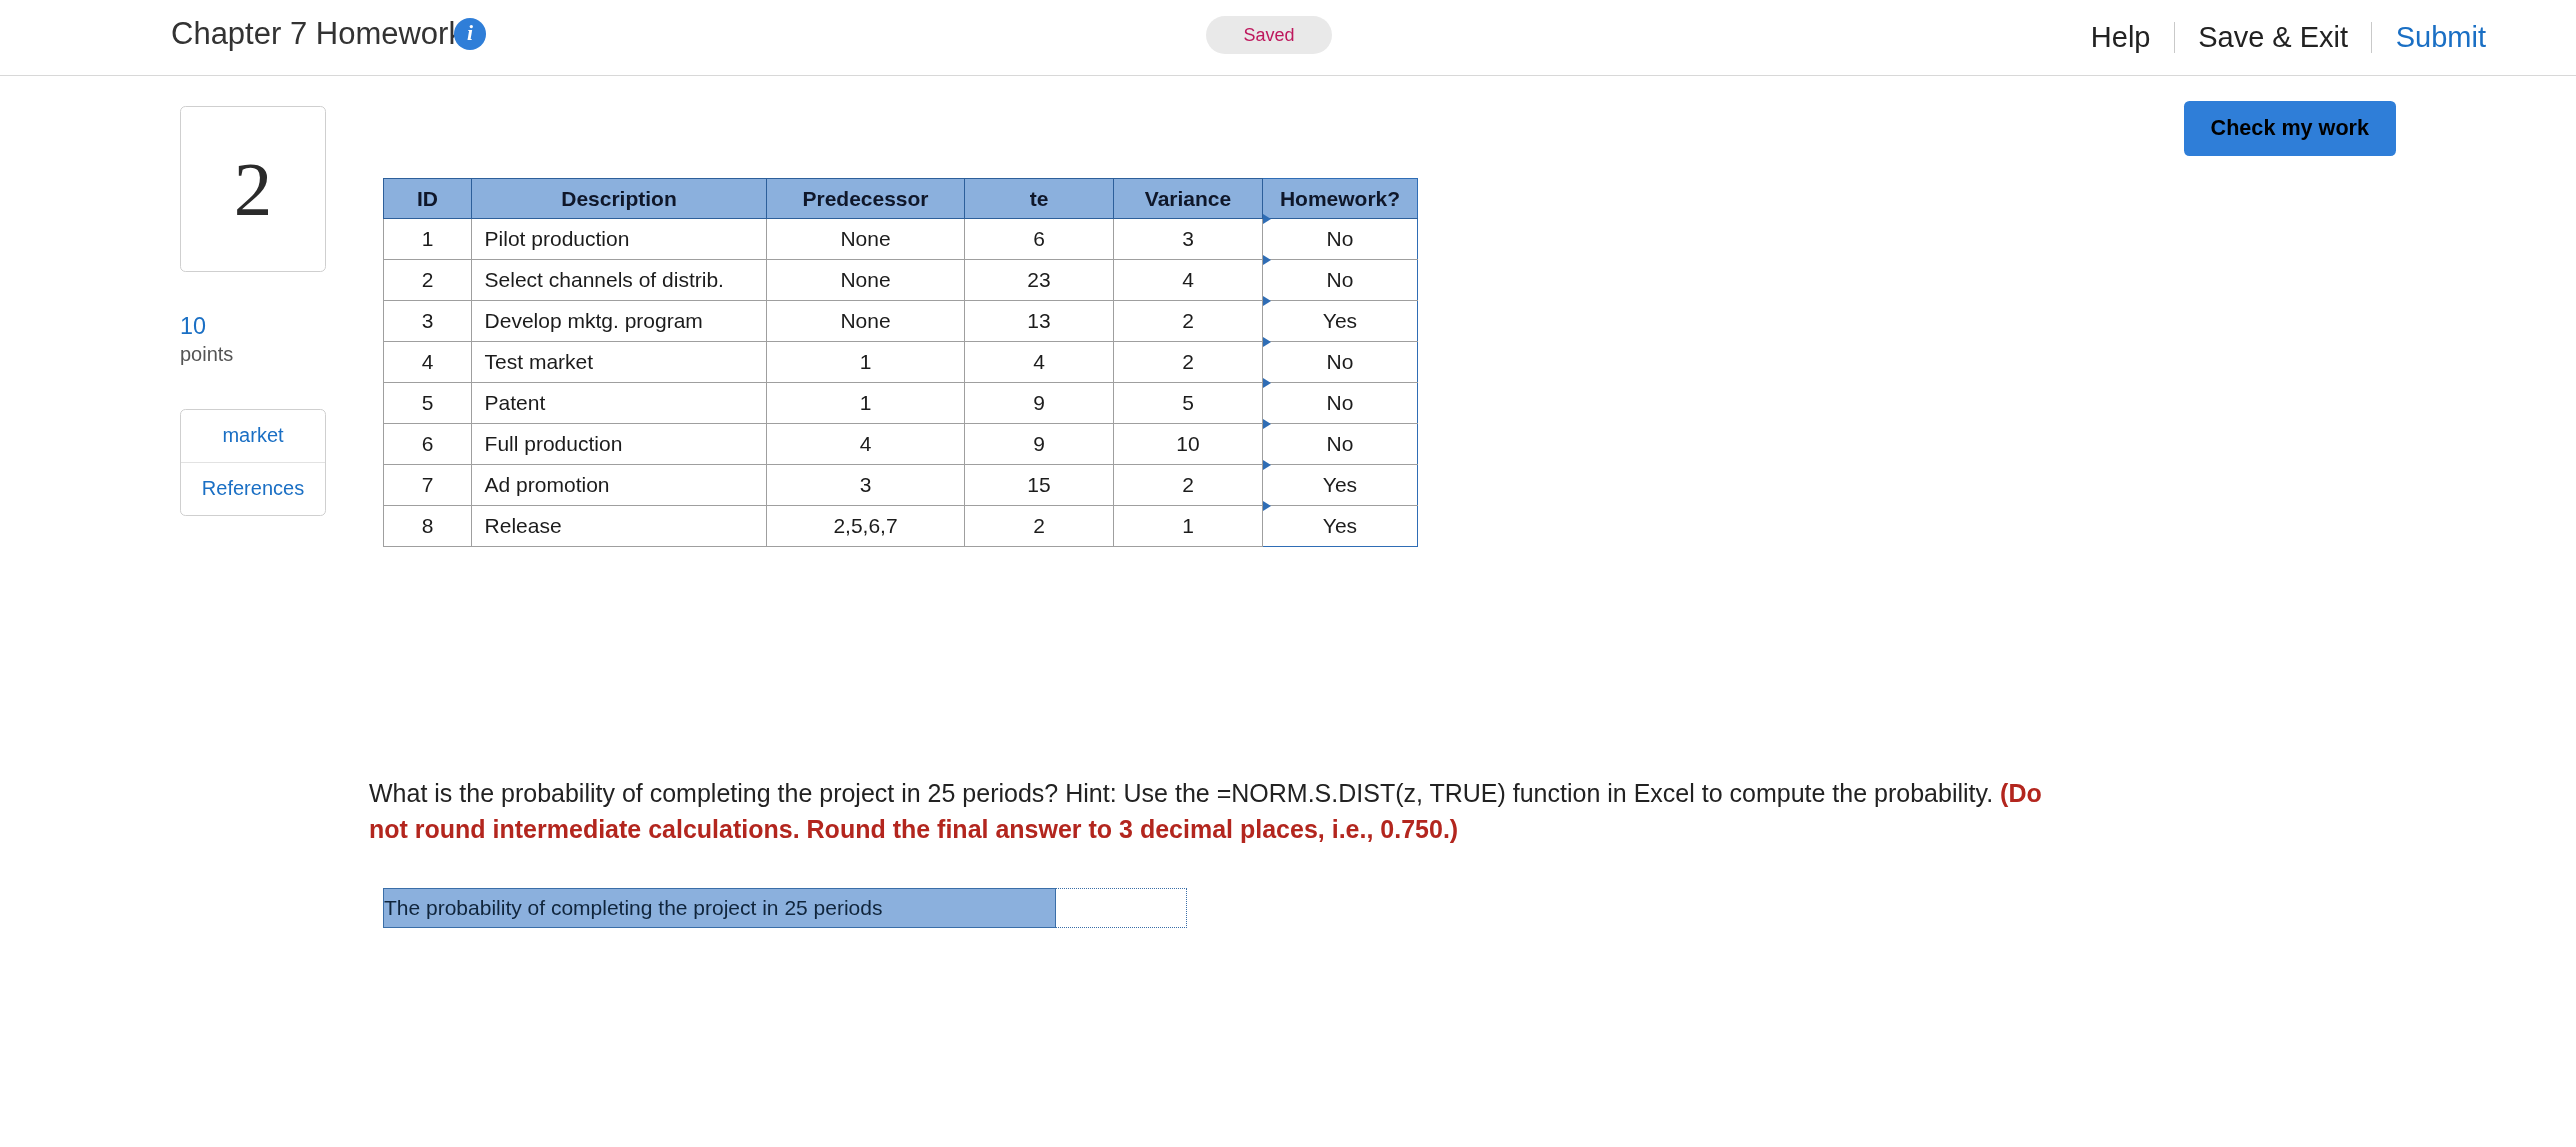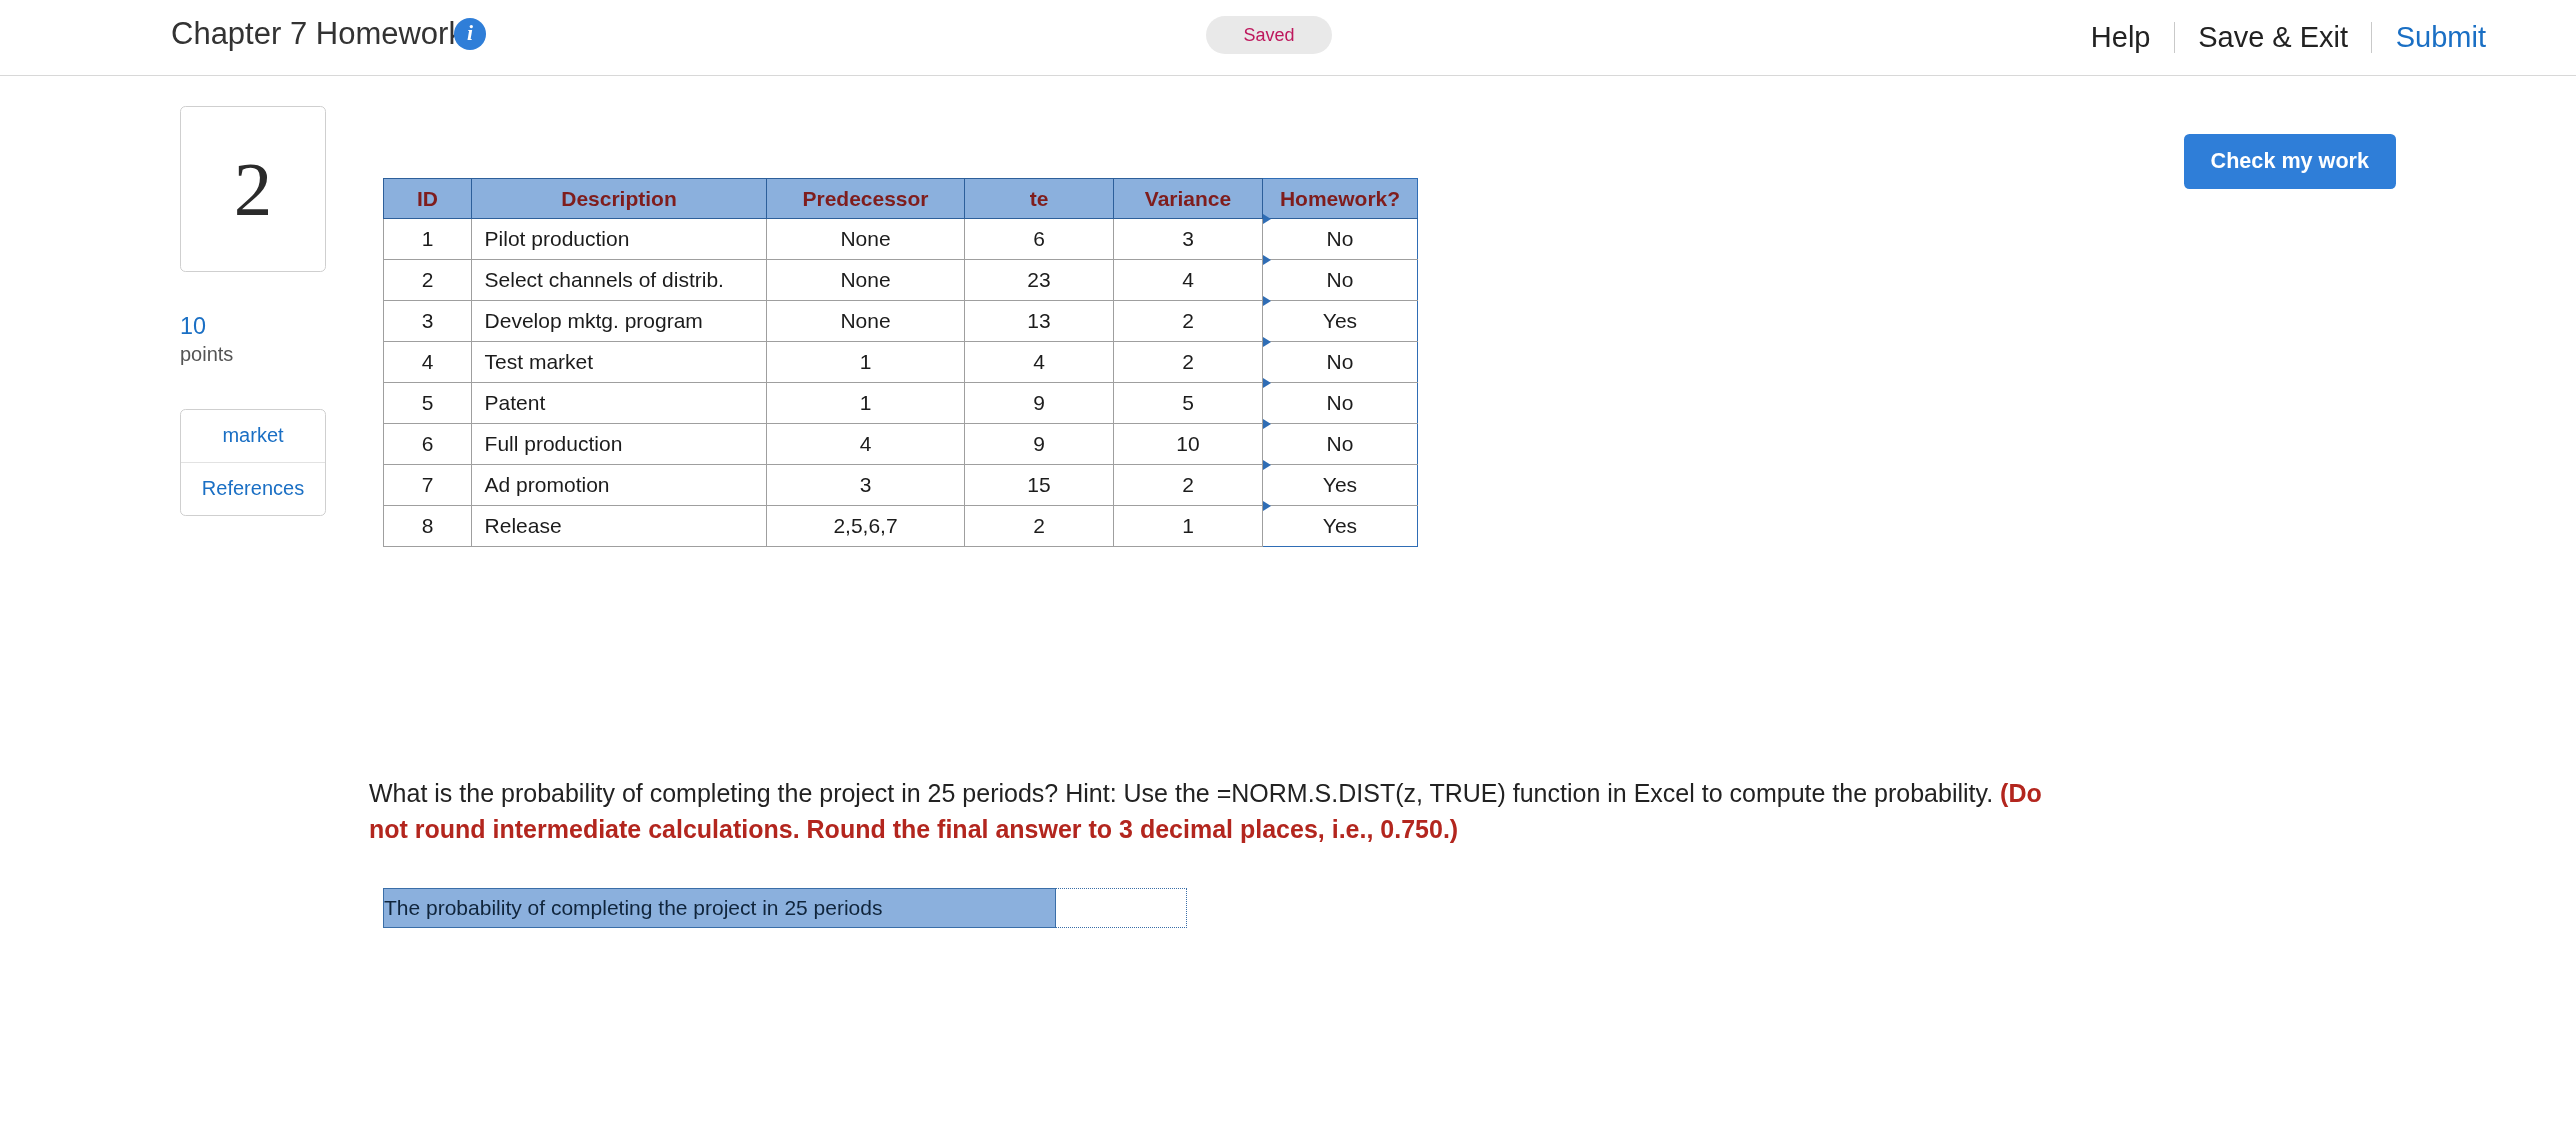--- a/index.html
+++ b/index.html
@@ -83,29 +83,28 @@
     height: 31px;
     background: #c9c9c9;
   }
 
   
   .check-btn {
     position: absolute;
     right: 180px;
     top: 101px;
     background: #2f7ed8;
-    color: #ffffff;
+    color: #000000;
     border: none;
     border-radius: 5.4px;
     font-size: 21.6px;
     font-weight: bold;
     font-family: "Liberation Sans", sans-serif;
     padding: 14.4px 27px;
     cursor: pointer;
-    margin-top: 33px;
   }
 
   
   .rail {
     position: absolute;
     left: 180px;
     top: 106px;
     width: 146px;
   }
   .qnum-box {
@@ -164,21 +163,21 @@
     font-size: 21px;
     color: #1c1c1c;
   }
   table.activities th {
     background: #8bb0dd;
     border: 0.9px solid #2d5f9a;
     font-weight: bold;
     text-align: center;
     height: 40px;
     padding: 0 9px;
-    color: #7f1d1d;
+    color: #0f172a;
   }
   table.activities td {
     border: 0.9px solid #9f9f9f;
     height: 41px;
     padding: 0 9px;
     text-align: center;
     background: #ffffff;
   }
   table.activities td.desc { text-align: left; padding-left: 12.6px; }
   table.activities td.critical {

